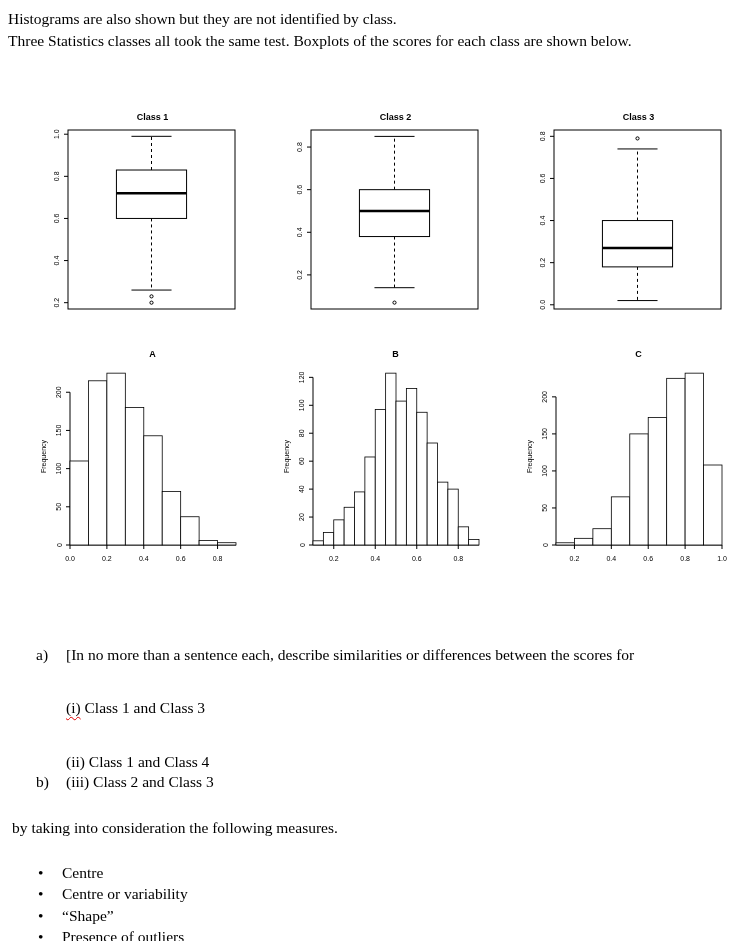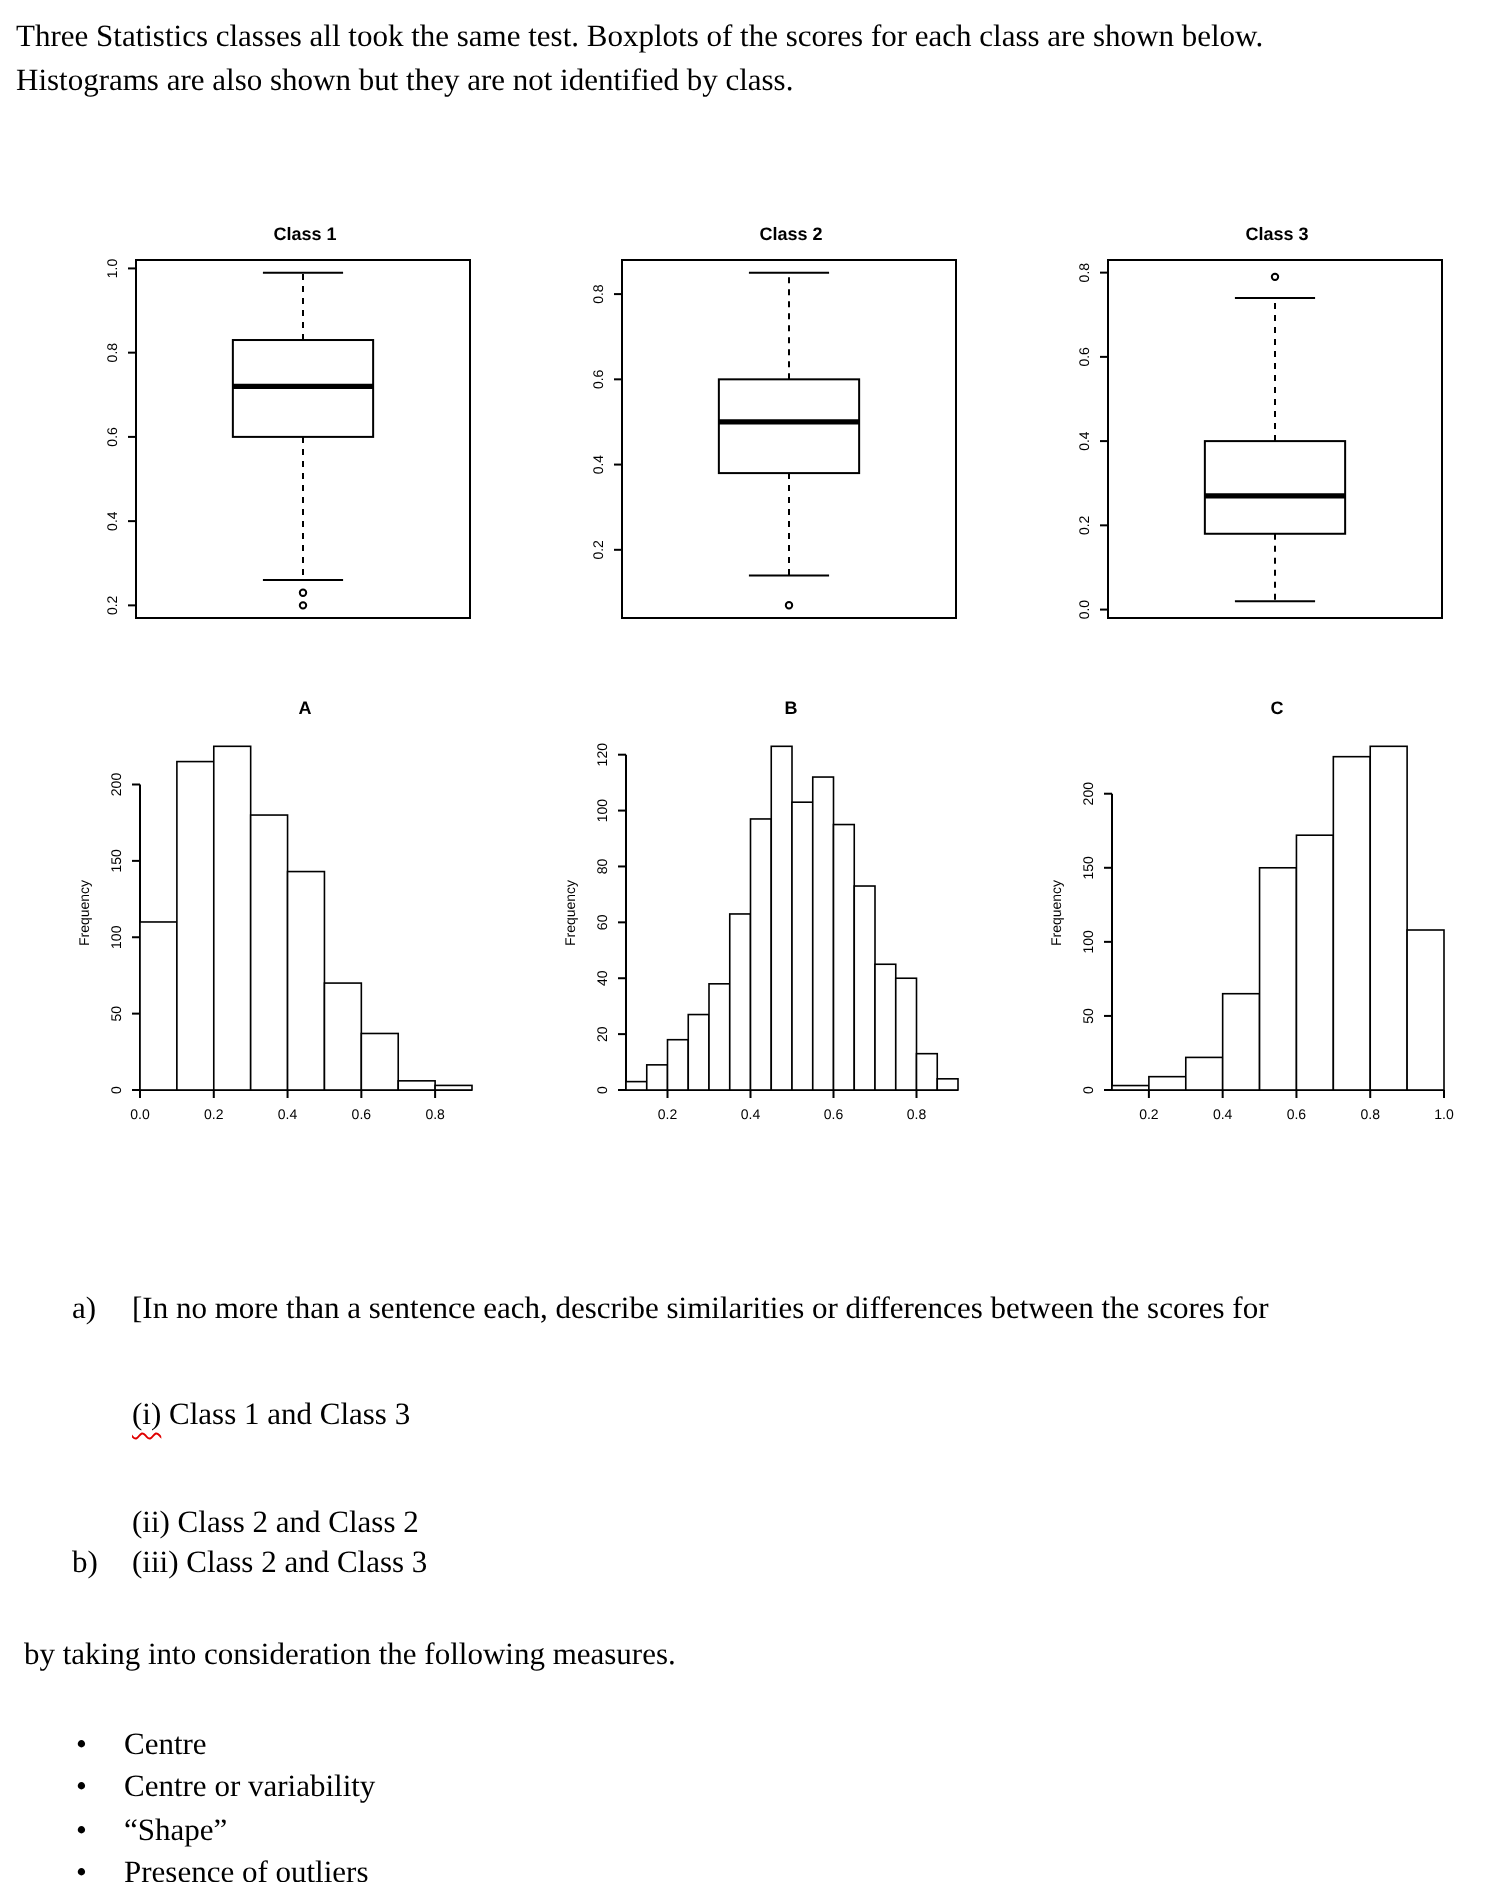--- a/index.html
+++ b/index.html
@@ -23,22 +23,22 @@
   .bullets{margin-top:25px;}
   .bullet-row{display:flex;line-height:1.38;}
   .bullet-glyph{flex:0 0 24px;margin-left:30px;}
 </style>
 </head>
 <body>
 
 <div class="page">
 
   <div class="intro">
+    <p>Histograms are also shown but they are not identified by class.</p>
     <p>Three Statistics classes all took the same test. Boxplots of the scores for each class are shown below.</p>
-    <p>Histograms are also shown but they are not identified by class.</p>
   </div>
 
   <div class="charts">
     <div class="chart-row">
       <div class="chart-block">
         <div class="chart-title">Class 1</div>
         <svg width="207" height="192">
             <rect x="34" y="5" width="167" height="179" fill="none" stroke="#000"></rect>
             <line x1="30" y1="177.6823529411765" x2="34" y2="177.6823529411765" stroke="#000"></line>
             <text x="23" y="177.6823529411765" font-size="7" text-anchor="middle" dominant-baseline="central" transform="rotate(-90 23 177.6823529411765)">0.2</text>
@@ -228,21 +228,21 @@
       </div>
     </div>
   </div>
 
   <div class="qa">
     <div class="q-row">
       <span class="q-label">a)</span>
       <span>[In no more than a sentence each, describe similarities or differences between the scores for</span>
     </div>
     <div class="q-sub"><span class="squiggle">(i)</span><span> Class 1 and Class 3</span></div>
-    <div class="q-sub">(ii) Class 2 and Class 2</div>
+    <div class="q-sub">(ii) Class 1 and Class 4</div>
     <div class="q-row">
       <span class="q-label">b)</span>
       <span>(iii) Class 2 and Class 3</span>
     </div>
     <p class="closing">by taking into consideration the following measures.</p>
     <div class="bullets">
       <div class="bullet-row">
         <span class="bullet-glyph">•</span>
         <span>Centre</span>
       </div>

